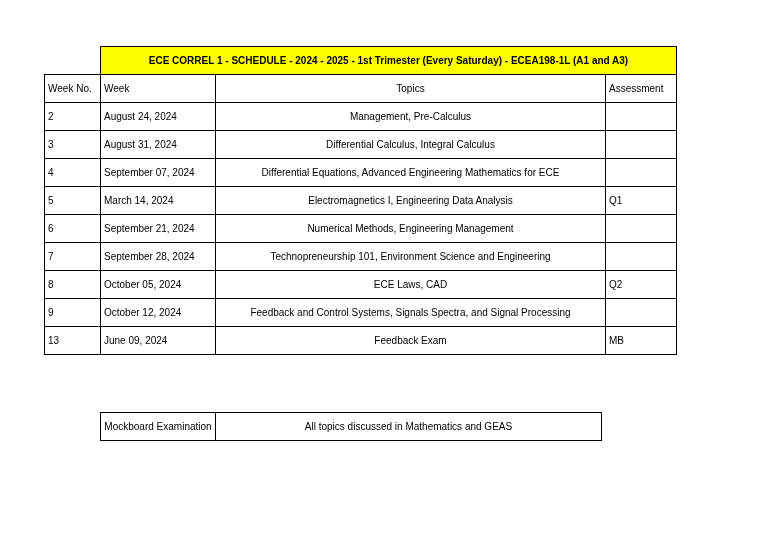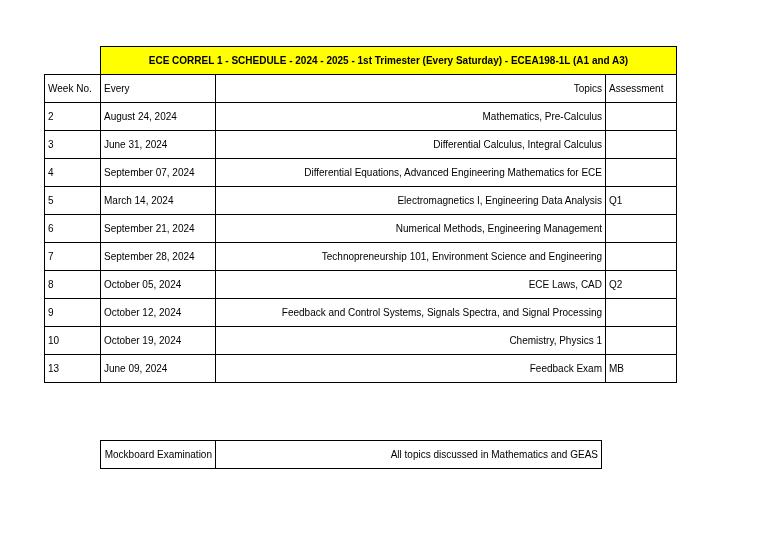--- a/index.html
+++ b/index.html
@@ -18,21 +18,21 @@
     border: 1px solid #000;
     padding: 0 3px;
     height: 28px; line-height: 12px;
     font-size: 10px; font-weight: normal;
     overflow: hidden; white-space: nowrap;
     background: #fff;
   }
   .noborder { border: none; }
   .yellow { background: #ffff00; font-weight: bold; text-align: center; }
   .center { text-align: left; }
-  .left { text-align: right; }
+  .left { text-align: center; }
   .main-table { width: 632px; }
   .qtable { margin-left: 56px; width: 501px; }
   .qtable.first { margin-top: 18px; }
   .qtable.gap { margin-top: 13px; }
   .mock-table { margin-left: 56px; margin-top: 13px; width: 501px; }
   .italic { }
 </style>
 </head>
 <body>
 
@@ -45,35 +45,35 @@
         <col style="width:390px">
         <col style="width:71px">
     </colgroup>
     <tbody>
       <tr>
         <td class="noborder"></td>
         <td class="yellow" colspan="3">ECE CORREL 1 - SCHEDULE - 2024 - 2025 - 1st Trimester (Every Saturday) - ECEA198-1L (A1 and A3)</td>
       </tr>
       <tr>
         <th class="center">Week No.</th>
-        <th class="center">Every</th>
+        <th class="center">Week</th>
         <th class="left">Topics</th>
         <th class="center">Assessment</th>
       </tr>
     </tbody>
     <tbody>
         <tr>
           <td class="center">2</td>
           <td class="center">August 24, 2024</td>
-          <td class="left">Mathematics, Pre-Calculus</td>
+          <td class="left">Management, Pre-Calculus</td>
           <td class="center"></td>
         </tr>
         <tr>
           <td class="center">3</td>
-          <td class="center">June 31, 2024</td>
+          <td class="center">August 31, 2024</td>
           <td class="left">Differential Calculus, Integral Calculus</td>
           <td class="center"></td>
         </tr>
         <tr>
           <td class="center">4</td>
           <td class="center">September 07, 2024</td>
           <td class="left">Differential Equations, Advanced Engineering Mathematics for ECE</td>
           <td class="center"></td>
         </tr>
         <tr>
@@ -97,26 +97,20 @@
         <tr>
           <td class="center">8</td>
           <td class="center">October 05, 2024</td>
           <td class="left">ECE Laws, CAD</td>
           <td class="center">Q2</td>
         </tr>
         <tr>
           <td class="center">9</td>
           <td class="center">October 12, 2024</td>
           <td class="left">Feedback and Control Systems, Signals Spectra, and Signal Processing</td>
-          <td class="center"></td>
-        </tr>
-        <tr>
-          <td class="center">10</td>
-          <td class="center">October 19, 2024</td>
-          <td class="left">Chemistry, Physics 1</td>
           <td class="center"></td>
         </tr>
         <tr>
           <td class="center">13</td>
           <td class="center">June 09, 2024</td>
           <td class="left">Feedback Exam</td>
           <td class="center">MB</td>
         </tr>
       </tbody>
   </table>

